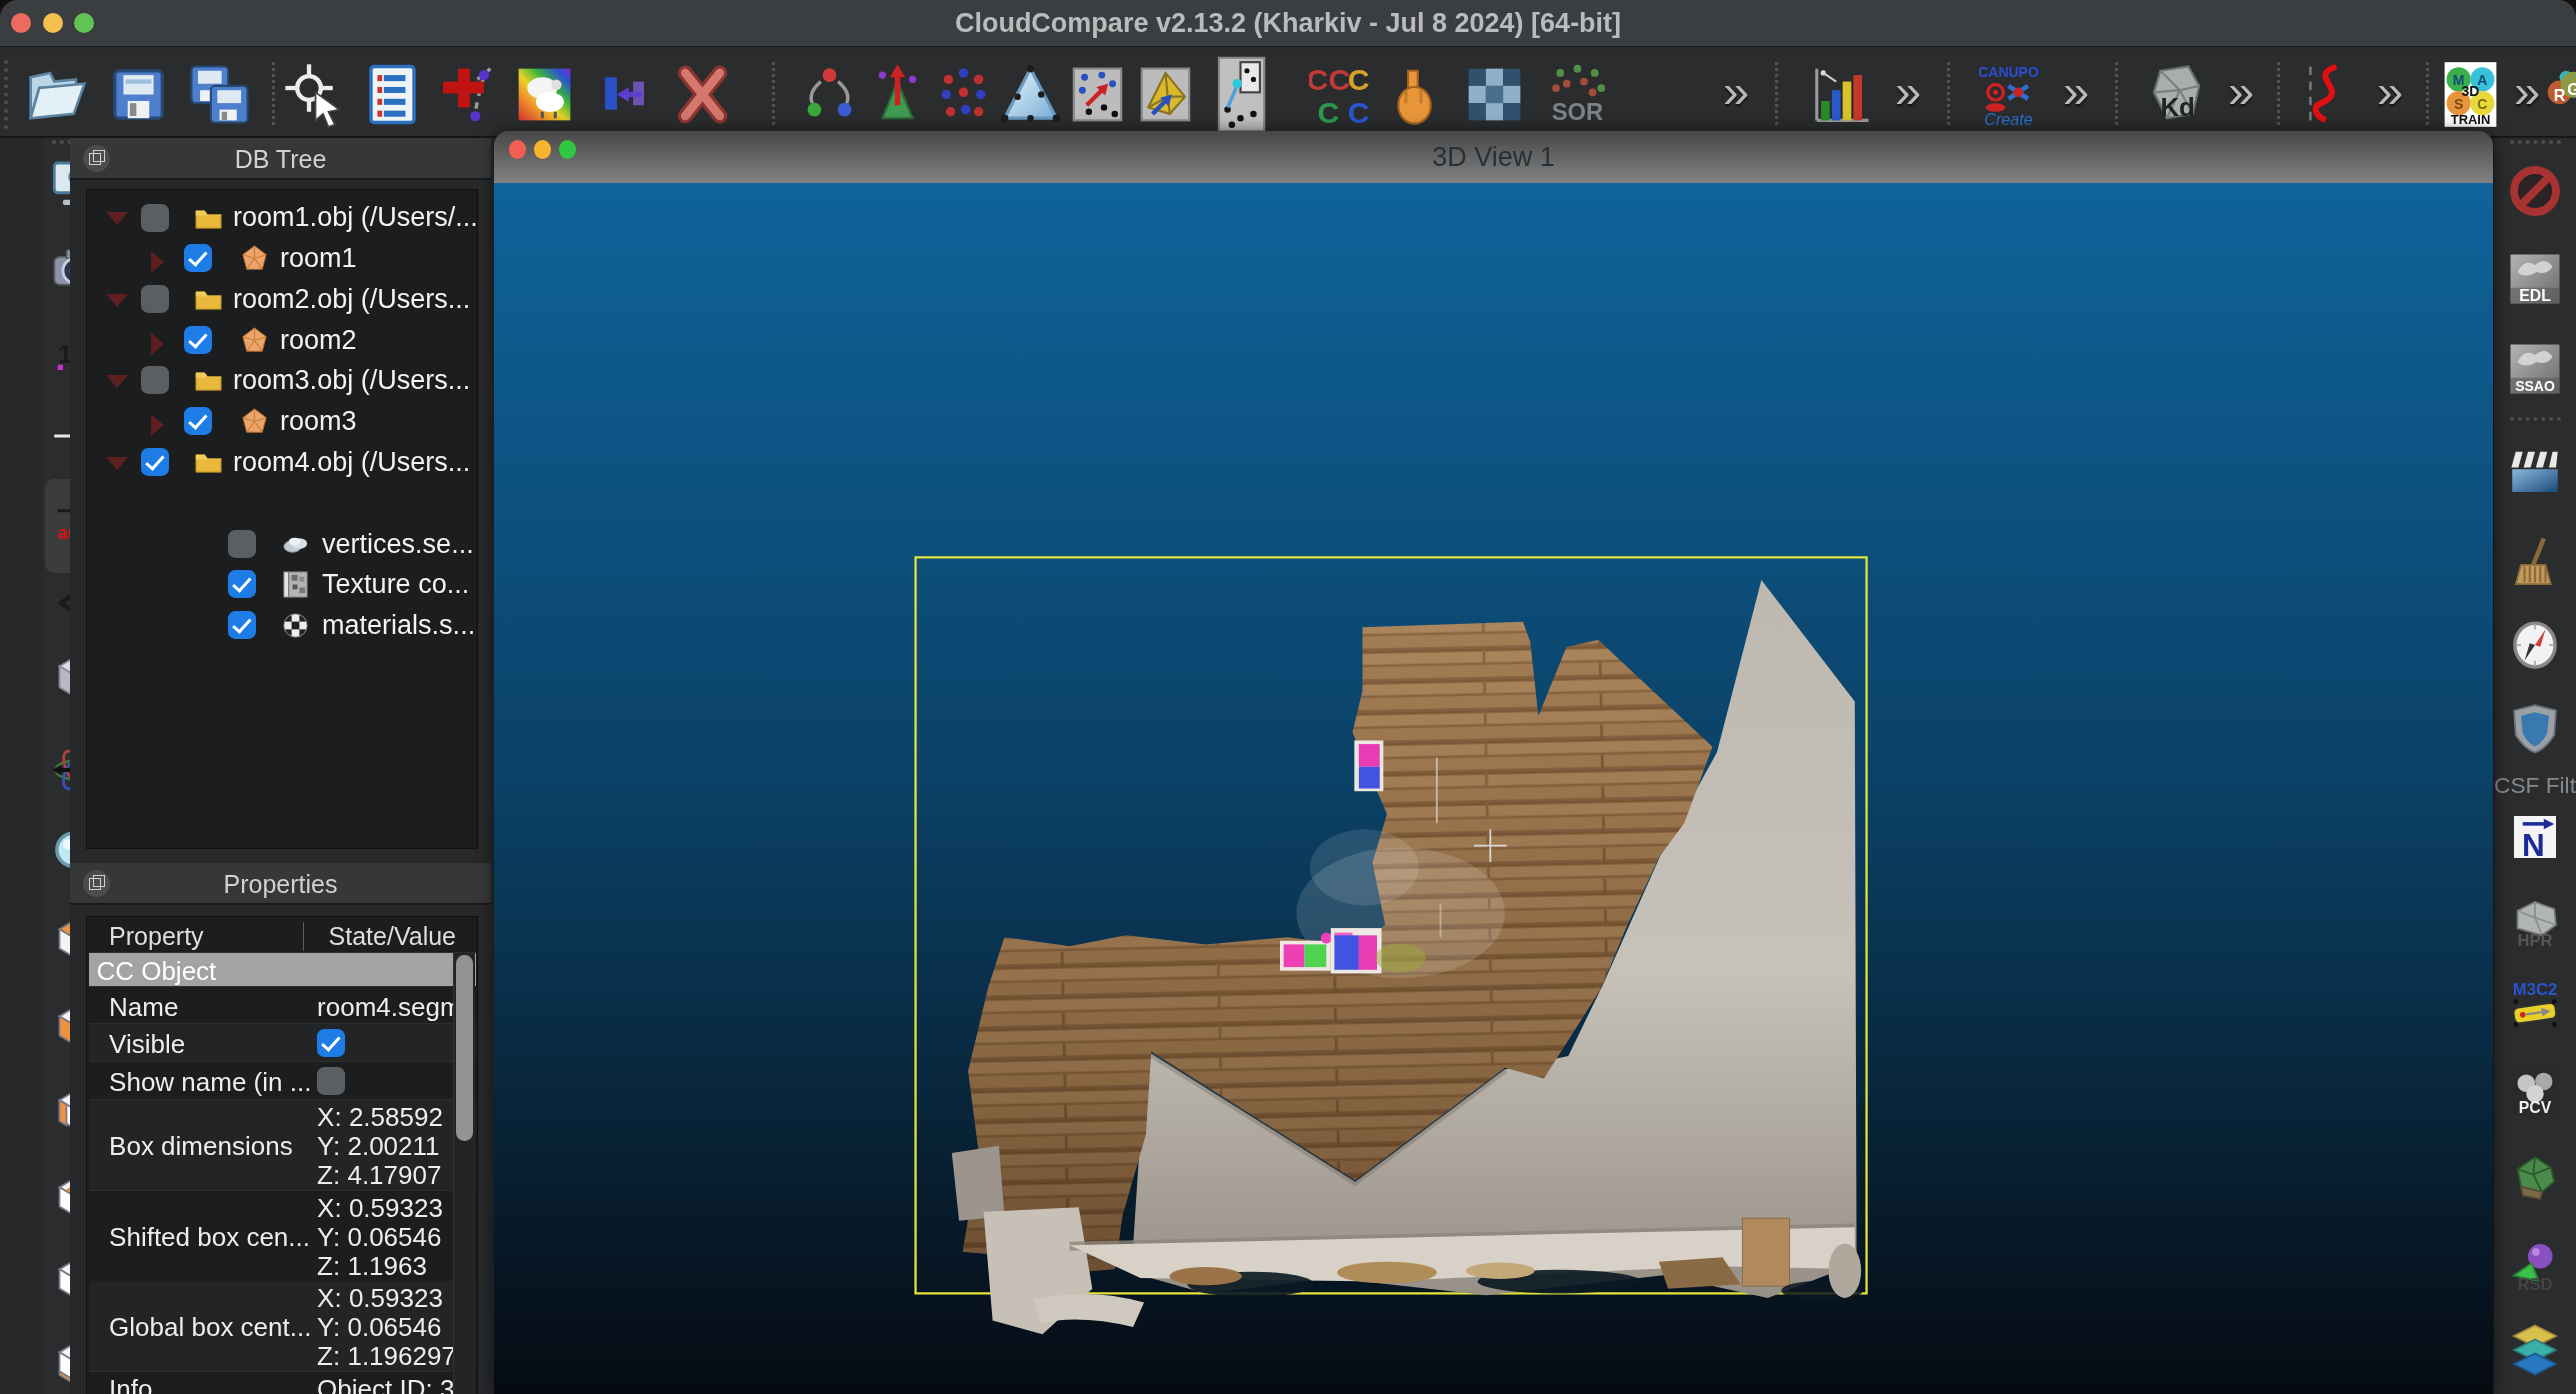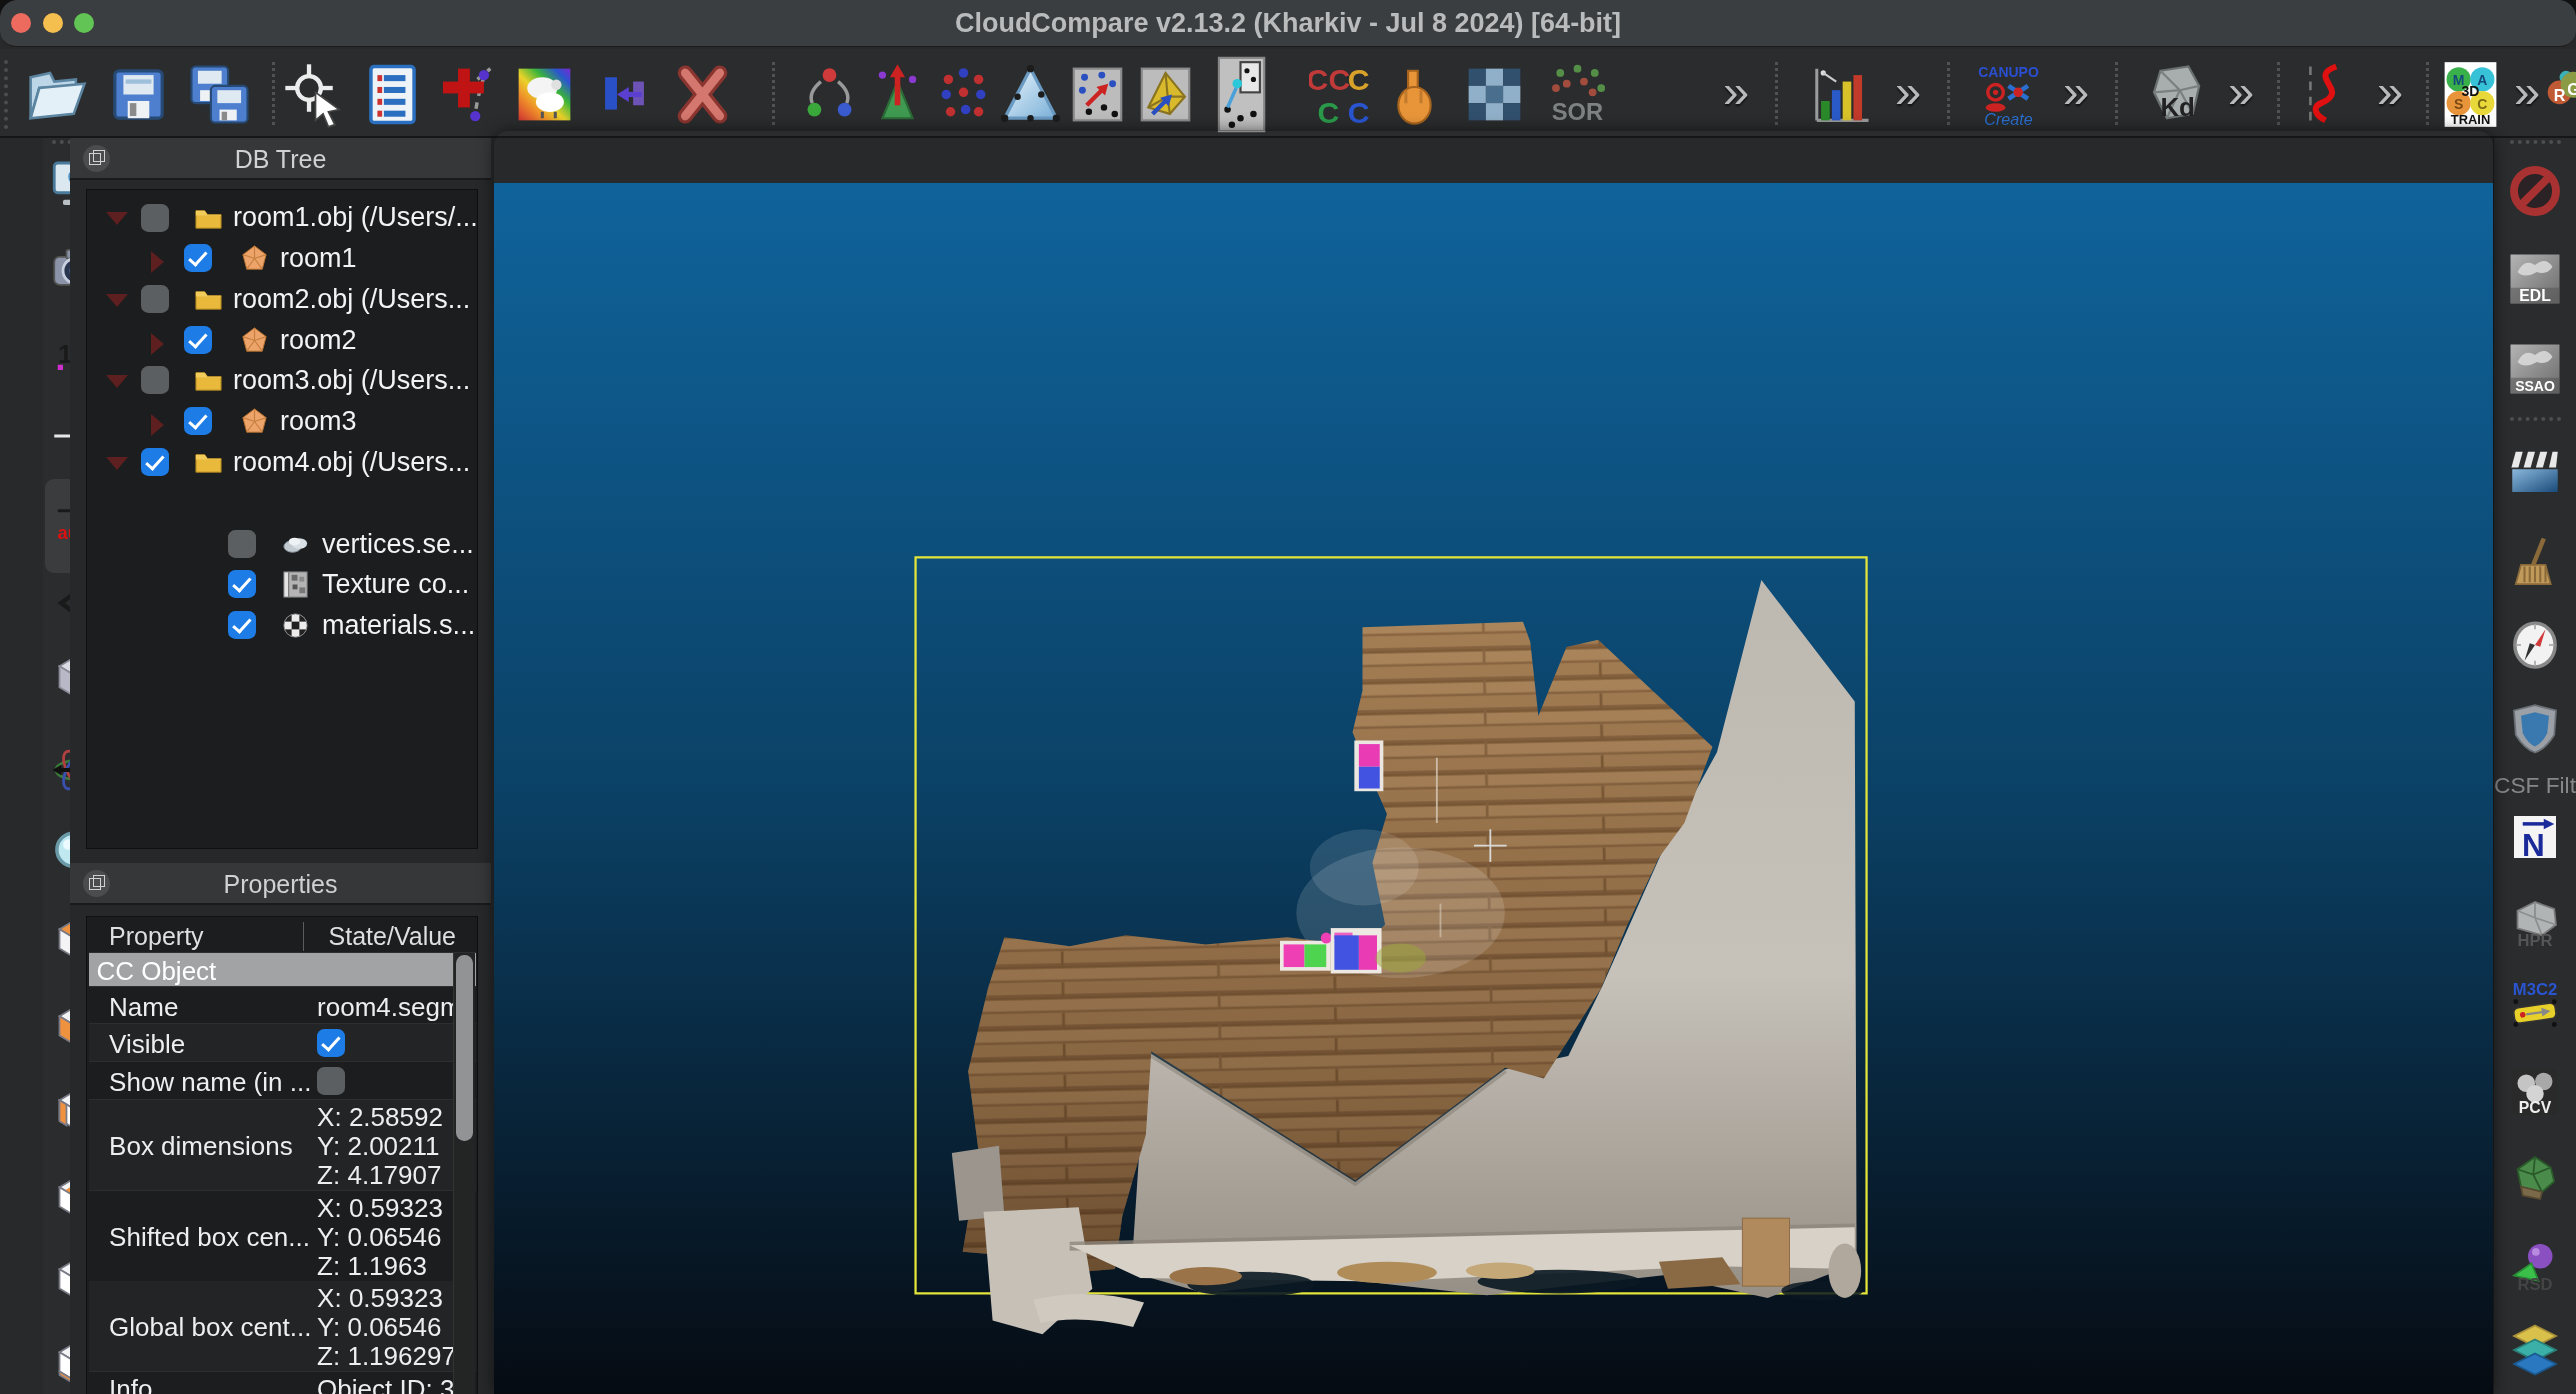--- a/index.html
+++ b/index.html
@@ -2,21 +2,21 @@
 <html style="font-size:14.5px"><head>
 <meta charset="utf-8">
 <style>
   html,body{margin:0;padding:0;background:#111;}
   *{box-sizing:border-box;}
   .app{position:relative;width:2576px;height:1394px;overflow:hidden;
        font-family:"Liberation Sans",sans-serif;background:#28292b;
        border-radius:18px 18px 0 0;}
   
   .titlebar{position:absolute;left:0;top:0;width:2576px;height:47px;
-            background:#3b3e40;border-bottom:1.8px solid #1c1c1c;border-radius:16px;}
+            background:#3b3e40;border-bottom:1.8px solid #1c1c1c;}
   .tl{position:absolute;top:12.7px;width:20px;height:20px;border-radius:50%;}
   .titletext{position:absolute;left:0;top:0;width:100%;height:47px;line-height:47px;
              text-align:center;color:#b9bbbc;font-size:27px;font-weight:bold;}
   
   .toolbar{position:absolute;left:0;top:49px;width:2576px;height:89px;
            background:#2a2c2d;border-bottom:2.7px solid #161616;}
   .tb{position:absolute;top:11px;width:69px;height:69px;margin-left:-34px;}
   .tb svg{width:100%;height:100%;}
   .tbtall{top:3.6px;height:83px;}
   .vsep{position:absolute;top:12.7px;height:63px;width:0;border-left:3.6px dotted #505254;}
@@ -800,20 +800,26 @@
         <span class="pval" style="top:1.8px">Object ID: 3</span>
       </div>
 
       <div class="sbar" style="top:36px;height:442px;">
         <div class="sthumb" style="top:1.8px;height:186px;"></div>
       </div>
     </div>
   </div>
 
   <div class="view3d">
+    <div class="vtitle">
+      <div class="tl" style="left:14.5px;top:9px;width:17px;height:19px;background:#f25d54;"></div>
+      <div class="tl" style="left:40px;top:9px;width:17px;height:19px;background:#f5b52e;"></div>
+      <div class="tl" style="left:65px;top:9px;width:17px;height:19px;background:#2fc840;"></div>
+      <div class="vtitletext">3D View 1</div>
+    </div>
     <div class="viewport">
       <svg viewBox="545 200 2205 1336" preserveAspectRatio="none">
         <defs>
           <linearGradient id="bgG" x1="0" y1="0" x2="0" y2="1">
             <stop offset="0" stop-color="#0f639b"></stop>
               <stop offset=".5" stop-color="#0b4166"></stop>
               <stop offset="1" stop-color="#060b12"></stop>
           </linearGradient>
           <linearGradient id="wallG" x1="0" y1="0" x2="0" y2="1">
             <stop offset="0" stop-color="#bdb8b0"></stop>

